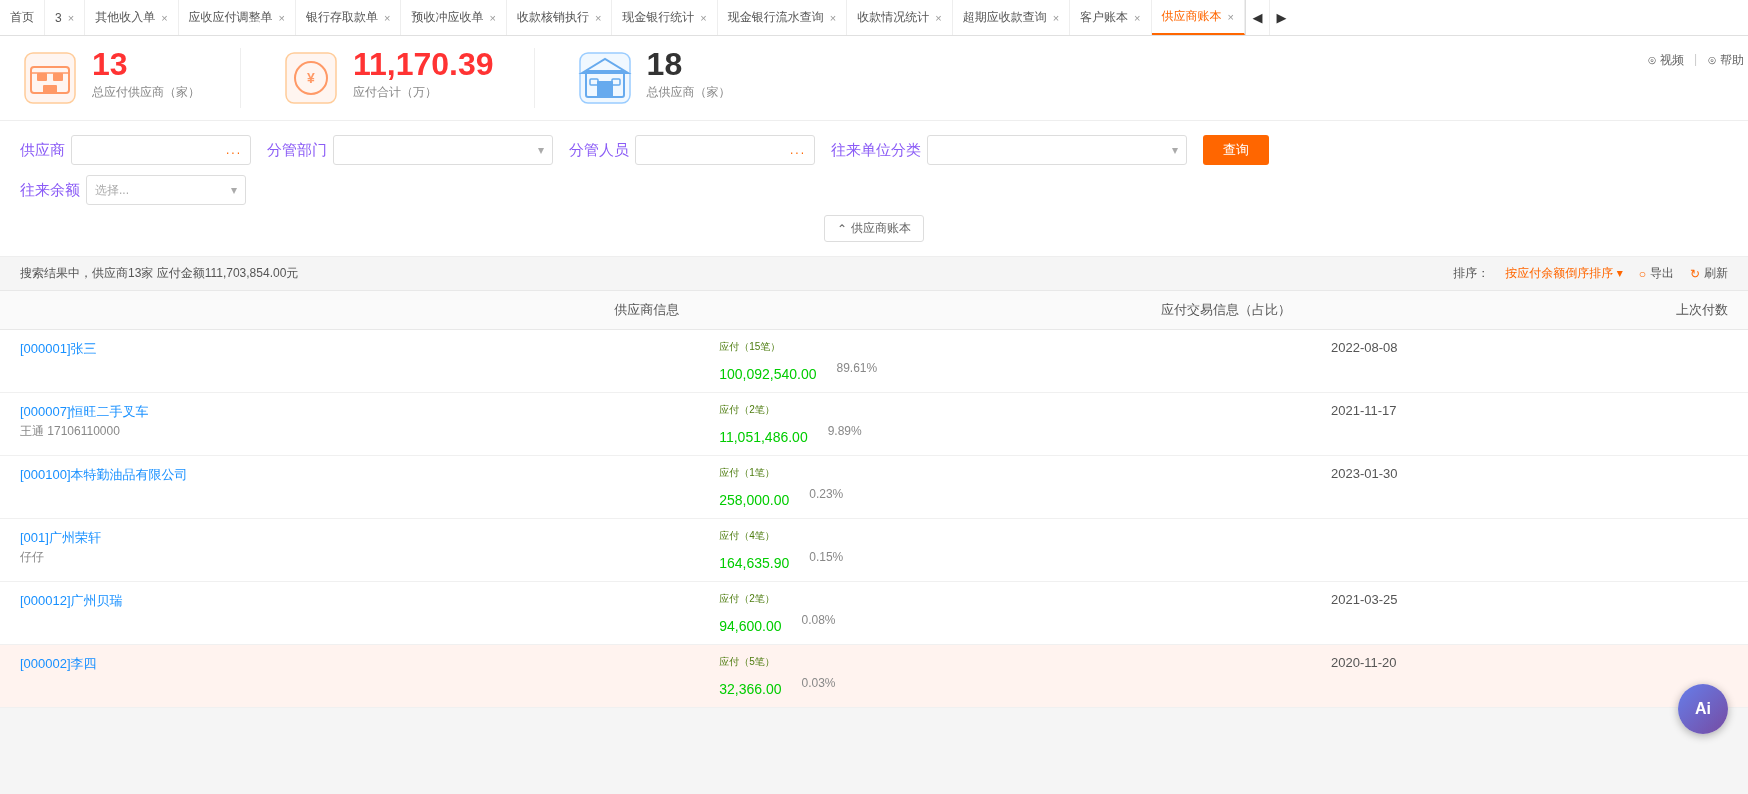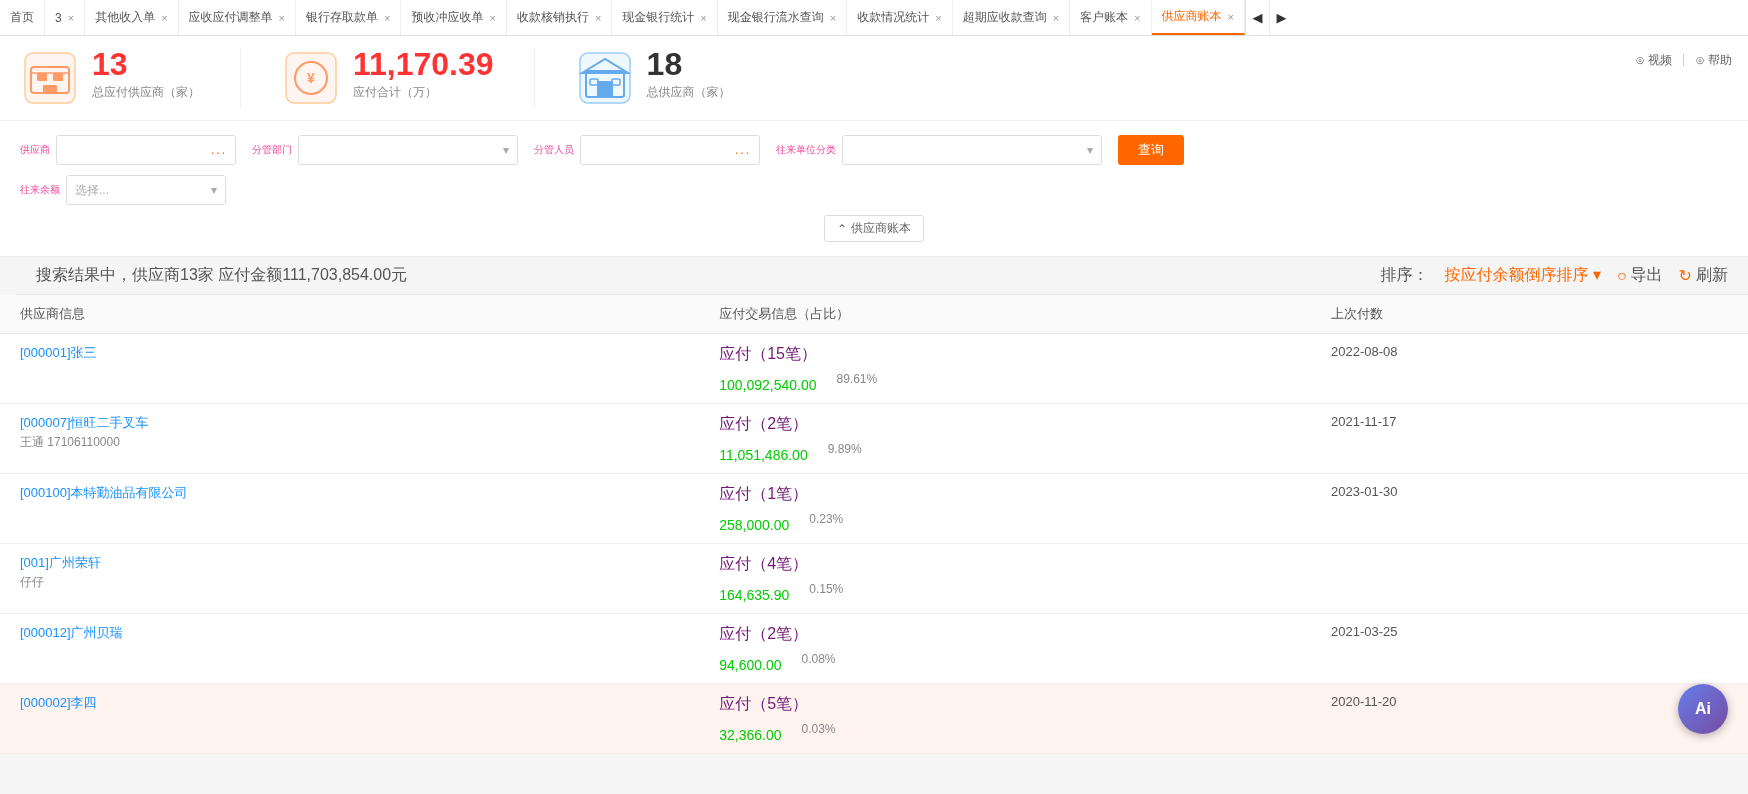--- a/index.html
+++ b/index.html
@@ -24,30 +24,30 @@
       display: flex; align-items: center; background: #fff;
       padding: 12px 20px; border-bottom: 1px solid #eee; position: relative;
     }
     .stat-block { display: flex; margin-right: 40px; }
     .stat-icon { width: 60px; height: 60px; margin-right: 12px; display: flex; align-items: center; justify-content: center; }
     .stat-icon svg { width: 54px; height: 54px; }
     .stat-info { display: flex; flex-direction: column; }
     .stat-number { font-size: 32px; font-weight: bold; color: #ff3333; line-height: 1; }
     .stat-label { font-size: 12px; color: #888; margin-top: 4px; }
     .stat-divider { width: 1px; height: 60px; background: #eee; margin-right: 40px; }
-    .help-links { position: absolute; right: 16px; top: 16px; font-size: 12px; color: #666; display: flex; gap: 10px; }
+    .help-links { position: absolute; right: 4px; top: 16px; font-size: 12px; color: #666; display: flex; gap: 10px; }
     .help-links span { cursor: pointer; color: #666; }
 
     
     .filter-area {
       background: #fff; padding: 14px 20px; border-bottom: 1px solid #eee;
     }
     .filter-row { display: flex; align-items: center; gap: 16px; margin-bottom: 10px; }
     .filter-item { display: flex; align-items: center; gap: 6px; }
-    .filter-label { font-size: 10px; color: #ec4899; white-space: nowrap; }
+    .filter-label { font-size: 15px; color: #8b5cf6; white-space: nowrap; }
     .filter-input {
       width: 180px; height: 30px; border: 1px solid #ddd; border-radius: 3px;
       padding: 0 8px; font-size: 12px; color: #333; background: #fff;
       display: flex; align-items: center; justify-content: space-between; cursor: pointer;
     }
     .filter-input .dots { color: #ff6600; letter-spacing: 2px; }
     .filter-select {
       width: 220px; height: 30px; border: 1px solid #ddd; border-radius: 3px;
       padding: 0 8px; font-size: 12px; color: #333; background: #fff;
       display: flex; align-items: center; justify-content: space-between; cursor: pointer;
@@ -61,38 +61,38 @@
       display: flex; align-items: center; justify-content: center; gap: 4px;
       color: #666; font-size: 12px; cursor: pointer; padding: 4px 12px;
       border: 1px solid #ddd; border-radius: 3px; background: #fff; margin: 0 auto;
       width: fit-content;
     }
 
     
     .result-bar {
       display: flex; align-items: center; justify-content: space-between;
       background: #f5f5f5; padding: 8px 20px; border-bottom: 1px solid #e8e8e8;
-      font-size: 16px; color: #555; margin-left: 16px;
+      font-size: 12px; color: #555;
     }
     .result-actions { display: flex; align-items: flex-start; gap: 16px; }
     .result-action { display: flex; align-items: center; gap: 4px; cursor: pointer; color: #555; }
     .sort-label { color: #555; }
     .sort-select { color: #ff6600; cursor: pointer; }
 
     
     .table-container { background: #fff; overflow-x: auto; }
     table { width: 100%; border-collapse: collapse; }
     thead tr { background: #fafafa; border-bottom: 1px solid #e8e8e8; }
-    thead th { padding: 10px 20px; text-align: left; font-weight: 500; font-size: 13px; color: #555; }
+    thead th { padding: 10px 20px; text-align: right; font-weight: 500; font-size: 13px; color: #555; }
     tbody tr { border-bottom: 1px solid #f0f0f0; }
     tbody tr.highlighted { background: #fff3ef; }
     tbody td { padding: 10px 20px; font-size: 13px; vertical-align: top; }
     .supplier-link { color: #1890ff; text-decoration: none; cursor: pointer; }
     .supplier-sub { color: #888; font-size: 12px; margin-top: 2px; }
-    .ap-label { color: #701a75; font-size: 16px; }
+    .ap-label { color: #4d7c0f; font-size: 10px; }
     .ap-amount { color: #00cc00; font-size: 14px; font-weight: 500; margin-top: 12px; }
     .ap-pct { color: #888; font-size: 12px; margin-left: 20px; }
     .ap-row { display: flex; align-items: center; gap: 0; }
     .date-cell { color: #555; }
 
     
     ::-webkit-scrollbar { width: 6px; height: 6px; }
     ::-webkit-scrollbar-track { background: #f1f1f1; }
     ::-webkit-scrollbar-thumb { background: #ccc; border-radius: 3px; }
 

